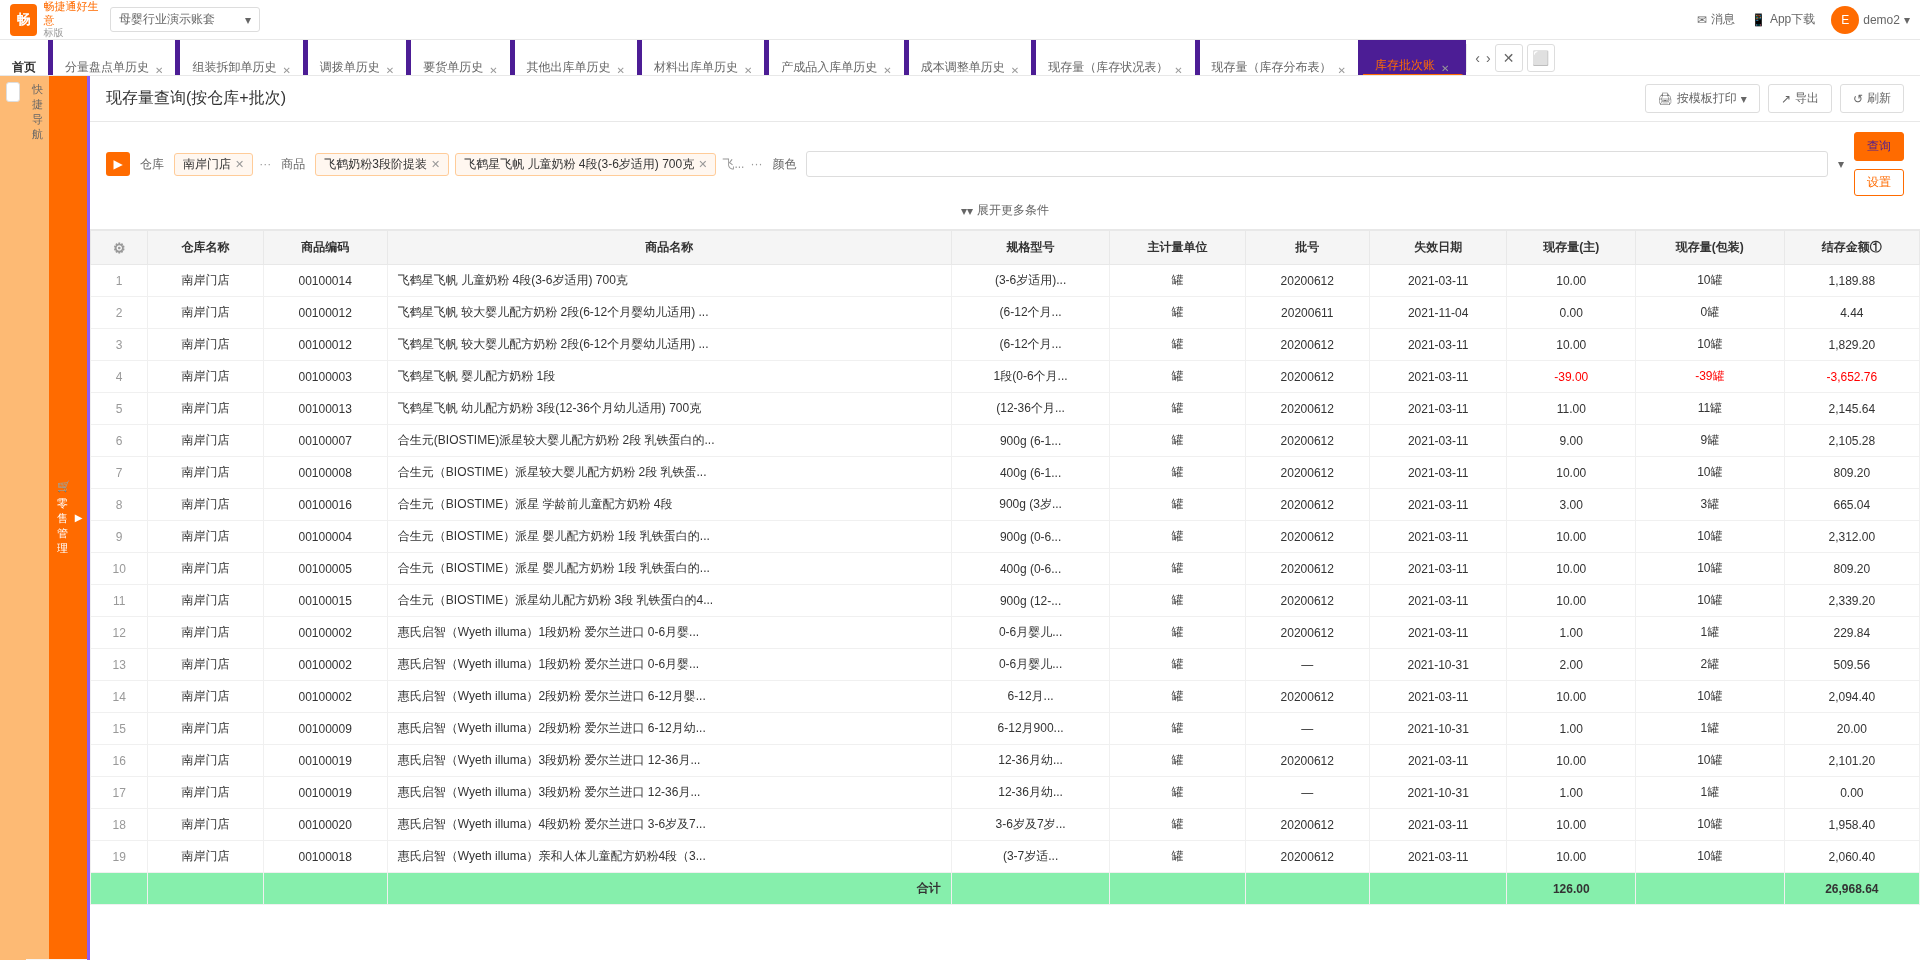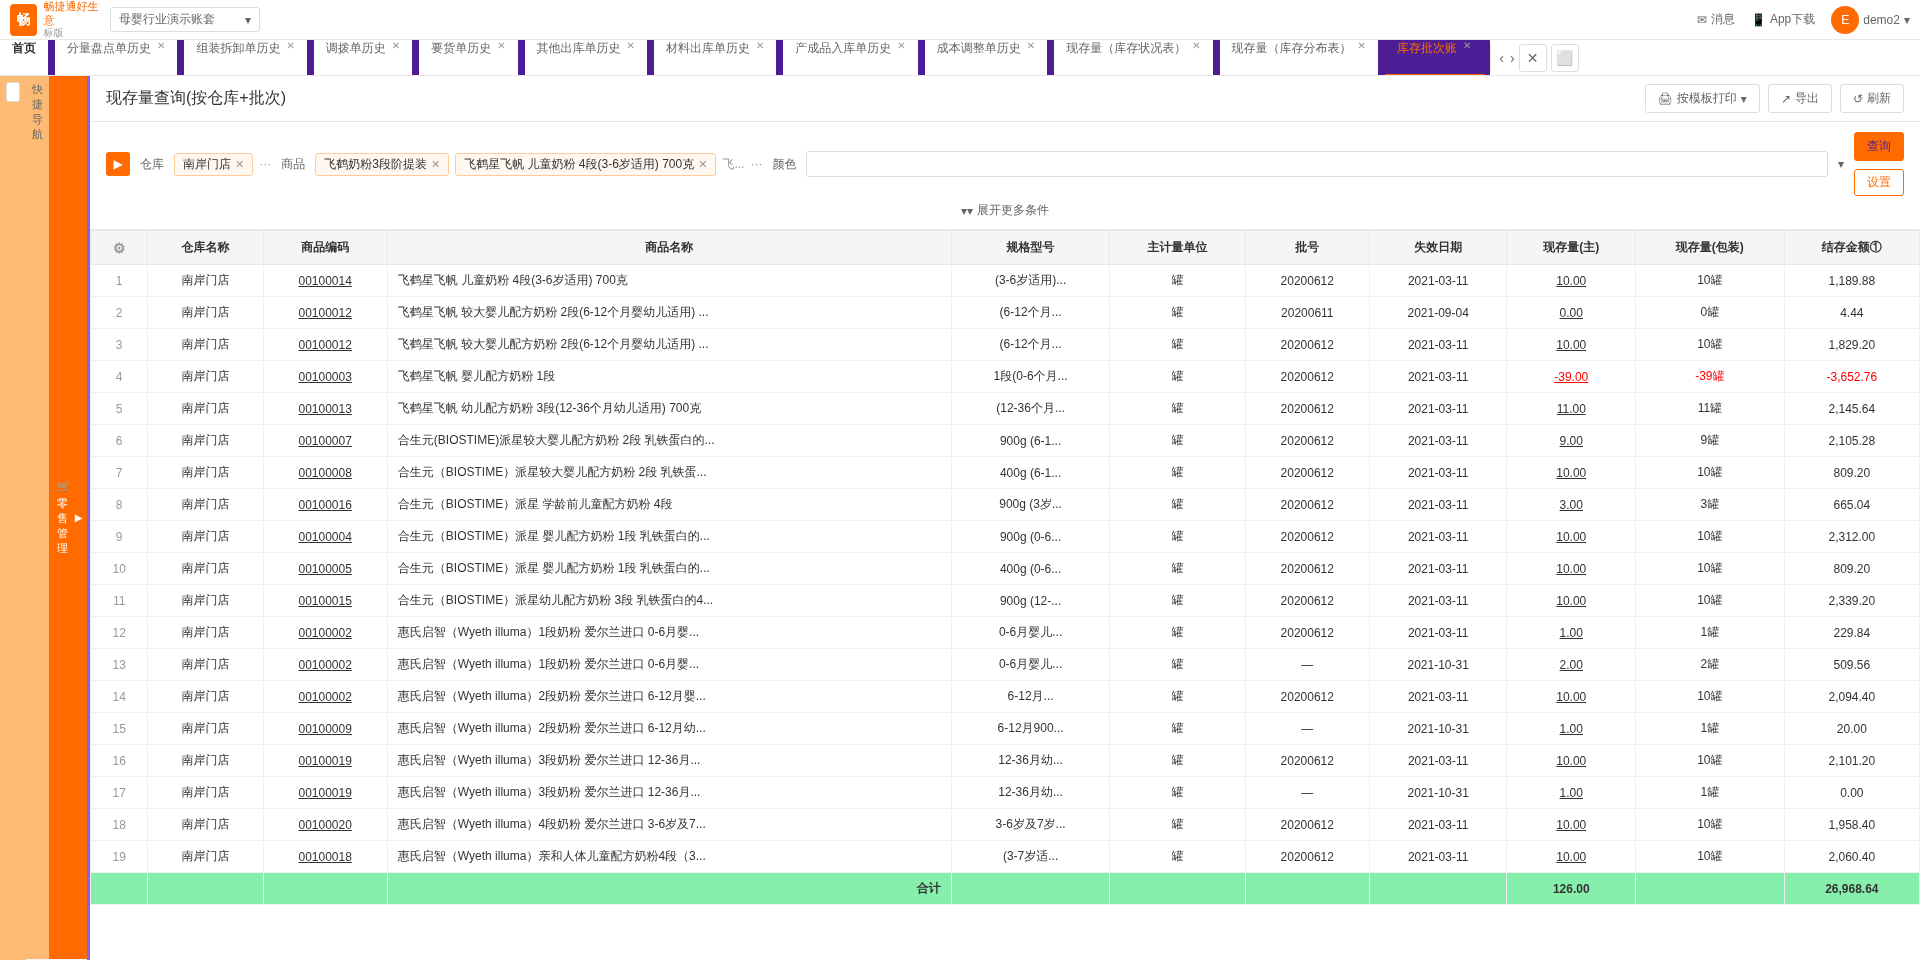--- a/index.html
+++ b/index.html
@@ -10,21 +10,21 @@
     .logo { display: flex; align-items: center; gap: 6px; width: 90px; flex-shrink: 0; }
     .logo-icon { width: 32px; height: 32px; background: #ff6b00; border-radius: 4px; display: flex; align-items: center; justify-content: center; color: #fff; font-size: 14px; font-weight: bold; }
     .logo-text { font-size: 11px; color: #ff6b00; line-height: 1.2; }
     .industry-selector { display: flex; align-items: center; gap: 4px; border: 1px solid #ddd; border-radius: 3px; padding: 3px 8px; cursor: pointer; min-width: 150px; font-size: 12px; color: #666; }
     .top-actions { margin-left: auto; display: flex; align-items: center; gap: 16px; }
     .top-action-item { display: flex; align-items: center; gap: 4px; cursor: pointer; color: #666; font-size: 12px; }
     .user-avatar { width: 28px; height: 28px; border-radius: 50%; background: #ff6b00; display: flex; align-items: center; justify-content: center; color: #fff; font-size: 12px; }
 
     
     .nav-tabs { display: flex; align-items: center; background: #fff; height: 36px; border-bottom: 1px solid #e8e8e8; overflow: hidden; flex-shrink: 0; }
-    .nav-tab { display: flex; align-items: flex-start; padding: 0 12px; height: 36px; border-right: 7px solid #4c1d95; cursor: pointer; white-space: nowrap; font-size: 12px; color: #666; gap: 6px; flex-shrink: 0; }
+    .nav-tab { display: flex; align-items: flex-end; padding: 0 12px; height: 36px; border-right: 5px solid #4c1d95; cursor: pointer; white-space: nowrap; font-size: 12px; color: #666; gap: 6px; flex-shrink: 0; }
     .nav-tab.active { color: #ff6b00; border-bottom: 2px solid #ff6b00; background: #4c1d95; }
     .nav-tab.home { color: #333; font-weight: bold; }
     .nav-tab-close { font-size: 10px; color: #999; cursor: pointer; }
     .nav-arrows { display: flex; align-items: center; gap: 2px; padding: 0 6px; border-left: 1px solid #e8e8e8; }
     .nav-arrow { cursor: pointer; color: #666; font-size: 14px; padding: 2px; }
     .nav-close-btn { width: 28px; height: 28px; display: flex; align-items: center; justify-content: center; cursor: pointer; color: #666; border: 1px solid #ddd; border-radius: 3px; font-size: 14px; }
 
     
     .main-layout { display: flex; flex: 1; overflow: hidden; }
 
@@ -59,21 +59,21 @@
 
     
     .table-container { flex: 1; overflow: auto; background: #fff; }
     table { width: 100%; border-collapse: collapse; font-size: 12px; }
     thead { background: #f5f5f5; position: sticky; top: 0; z-index: 10; }
     thead th { padding: 8px 10px; text-align: center; border: 1px solid #e8e8e8; font-weight: 600; color: #333; white-space: nowrap; }
     tbody tr { border-bottom: 1px solid #f0f0f0; }
     tbody tr.summary-row { background: #86efac; font-weight: bold; }
     tbody td { padding: 7px 10px; text-align: center; border: 1px solid #f0f0f0; color: #333; white-space: nowrap; }
     tbody td.text-left { text-align: left; }
-    .underline-link { text-decoration: underline; cursor: pointer; color: #333; }
+    .underline-link { cursor: pointer; color: #333; }
     .text-red { color: #f00; }
     .row-num { color: #999; }
     .gear-icon { color: #999; cursor: pointer; font-size: 14px; }
 
     .settings-btn { border: 1px solid #ff6b00; color: #ff6b00; background: #fff; padding: 4px 10px; border-radius: 3px; cursor: pointer; font-size: 12px; margin-top: 4px; }
 
     
     ::-webkit-scrollbar { width: 6px; height: 6px; }
     ::-webkit-scrollbar-track { background: #f1f1f1; }
     ::-webkit-scrollbar-thumb { background: #ccc; border-radius: 3px; }
@@ -347,21 +347,21 @@
     <td>1,189.88</td>
   </tr>
             <tr>
     <td class="row-num">2</td>
     <td>南岸门店</td>
     <td class="underline-link">00100012</td>
     <td class="text-left">飞鹤星飞帆 较大婴儿配方奶粉 2段(6-12个月婴幼儿适用) ...</td>
     <td>(6-12个月...</td>
     <td>罐</td>
     <td>20200611</td>
-    <td>2021-09-04</td>
+    <td>2021-11-04</td>
     <td class="underline-link">0.00</td>
     <td>0罐</td>
     <td>4.44</td>
   </tr>
             <tr>
     <td class="row-num">3</td>
     <td>南岸门店</td>
     <td class="underline-link">00100012</td>
     <td class="text-left">飞鹤星飞帆 较大婴儿配方奶粉 2段(6-12个月婴幼儿适用) ...</td>
     <td>(6-12个月...</td>

